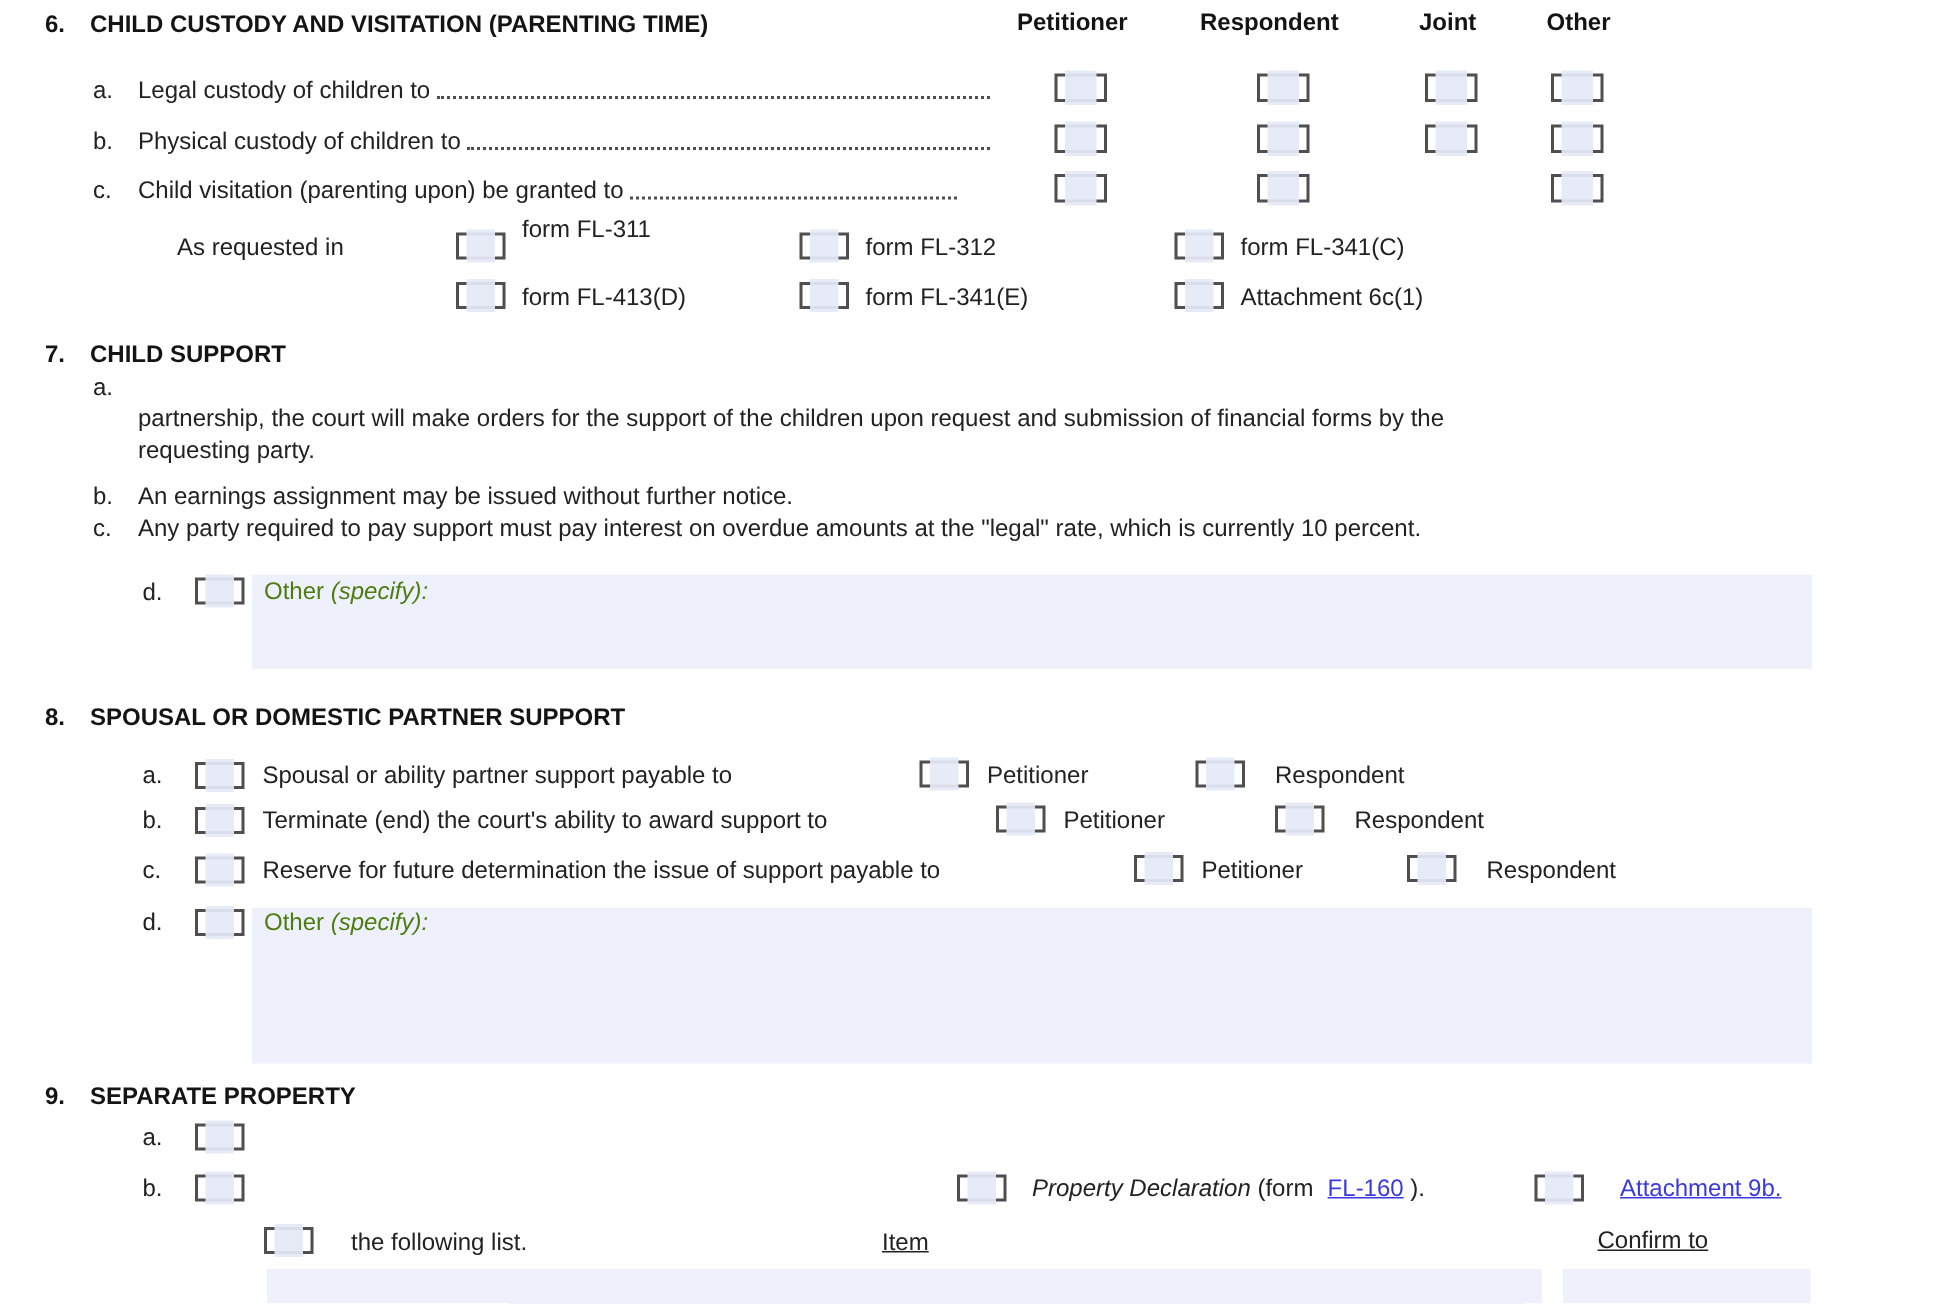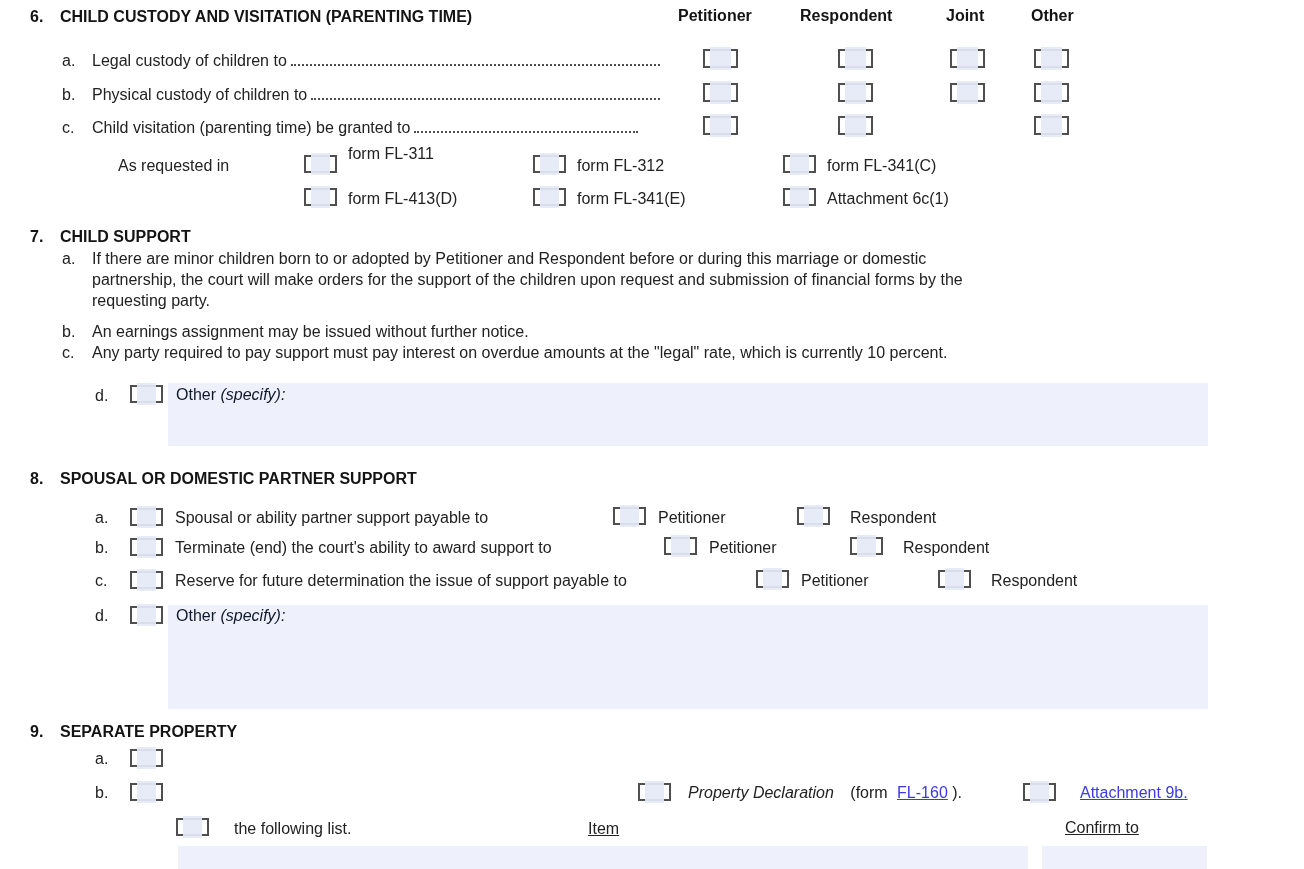--- a/index.html
+++ b/index.html
@@ -1,20 +1,20 @@
 <!DOCTYPE html>
 <html><head>
 <meta charset="utf-8">
 <style>
   html,body{margin:0;padding:0;background:#fff;}
   .page{position:relative;width:1304px;height:869px;background:#ffffff;overflow:hidden;
         font-family:"Liberation Sans","DejaVu Sans",sans-serif;font-size:16px;color:#222;}
   .abs{position:absolute;white-space:nowrap;}
   .b{font-weight:bold;color:#141414;}
-  .gray{color:#0f172a;}
+  .gray{color:#4d7c0f;}
   .it{font-style:italic;}
   .ul{text-decoration:underline;}
   .link{color:#3a3ae0;text-decoration:underline;cursor:pointer;}
   
   .cb{position:absolute;width:29px;height:14px;border:2px solid #4f4f4f;background:#fff;}
   .cb::after{content:"";position:absolute;left:5px;right:5px;top:-4px;bottom:-4px;
              background:#e5eaf8;opacity:.93;}
   .cb.lg{width:31px;height:15px;}
   
   .leader{position:absolute;display:flex;align-items:flex-end;white-space:nowrap;}
@@ -49,21 +49,21 @@
     <span>Physical custody of children to</span>
     <span class="dots"></span>
   </div>
   <span class="cb lg" style="left:703px;top:83px"></span>
   <span class="cb lg" style="left:838px;top:83px"></span>
   <span class="cb lg" style="left:950px;top:83px"></span>
   <span class="cb lg" style="left:1034px;top:83px"></span>
 
   <span class="abs" style="left:62px;top:119px">c.</span>
   <div class="leader" style="left:92px;top:119px;width:546px">
-    <span>Child visitation (parenting time) be granted to</span>
+    <span>Child visitation (parenting upon) be granted to</span>
     <span class="dots"></span>
   </div>
   <span class="cb lg" style="left:703px;top:116px"></span>
   <span class="cb lg" style="left:838px;top:116px"></span>
   <span class="cb lg" style="left:1034px;top:116px"></span>
 
   <span class="abs" style="left:118px;top:157px">As requested in</span>
   <span class="cb" style="left:304px;top:155px"></span>
   <span class="abs" style="left:348px;top:145px">form FL-311</span>
   <span class="cb" style="left:533px;top:155px"></span>
@@ -75,21 +75,20 @@
   <span class="abs" style="left:348px;top:190px">form FL-413(D)</span>
   <span class="cb" style="left:533px;top:188px"></span>
   <span class="abs" style="left:577px;top:190px">form FL-341(E)</span>
   <span class="cb" style="left:783px;top:188px"></span>
   <span class="abs" style="left:827px;top:190px">Attachment 6c(1)</span>
 
   <span class="abs b" style="left:30px;top:228px">7.</span>
   <span class="abs b" style="left:60px;top:228px">CHILD SUPPORT</span>
 
   <span class="abs" style="left:62px;top:250px">a.</span>
-  <span class="abs" style="left:92px;top:250px">If there are minor children born to or adopted by Petitioner and Respondent before or during this marriage or domestic</span>
   <span class="abs" style="left:92px;top:271px">partnership, the court will make orders for the support of the children upon request and submission of financial forms by the</span>
   <span class="abs" style="left:92px;top:292px">requesting party.</span>
 
   <span class="abs" style="left:62px;top:323px">b.</span>
   <span class="abs" style="left:92px;top:323px">An earnings assignment may be issued without further notice.</span>
 
   <span class="abs" style="left:62px;top:344px">c.</span>
   <span class="abs" style="left:92px;top:344px">Any party required to pay support must pay interest on overdue amounts at the "legal" rate, which is currently 10 percent.</span>
 
   <span class="abs" style="left:95px;top:387px">d.</span>
@@ -133,21 +132,21 @@
   <span class="abs b" style="left:60px;top:723px">SEPARATE PROPERTY</span>
 
   <span class="abs" style="left:95px;top:750px">a.</span>
   <span class="cb" style="left:130px;top:749px"></span>
 
   <span class="abs" style="left:95px;top:784px">b.</span>
   <span class="cb" style="left:130px;top:783px"></span>
   <span class="cb" style="left:638px;top:783px"></span>
   <span class="abs" style="left:688px;top:784px">
     <span class="it">Property Declaration</span>
-    <span style="margin-left:12px">(form</span>
+    <span style="margin-left:0">(form</span>
     <span class="link" style="margin-left:5px">FL-160</span>
     <span>).</span>
   </span>
   <span class="cb" style="left:1023px;top:783px"></span>
   <span class="abs link" style="left:1080px;top:784px">Attachment 9b.</span>
 
   <span class="cb" style="left:176px;top:818px"></span>
   <span class="abs" style="left:234px;top:820px">the following list.</span>
   <span class="abs ul" style="left:588px;top:820px">Item</span>
   <span class="abs ul" style="left:1065px;top:819px">Confirm to</span>

